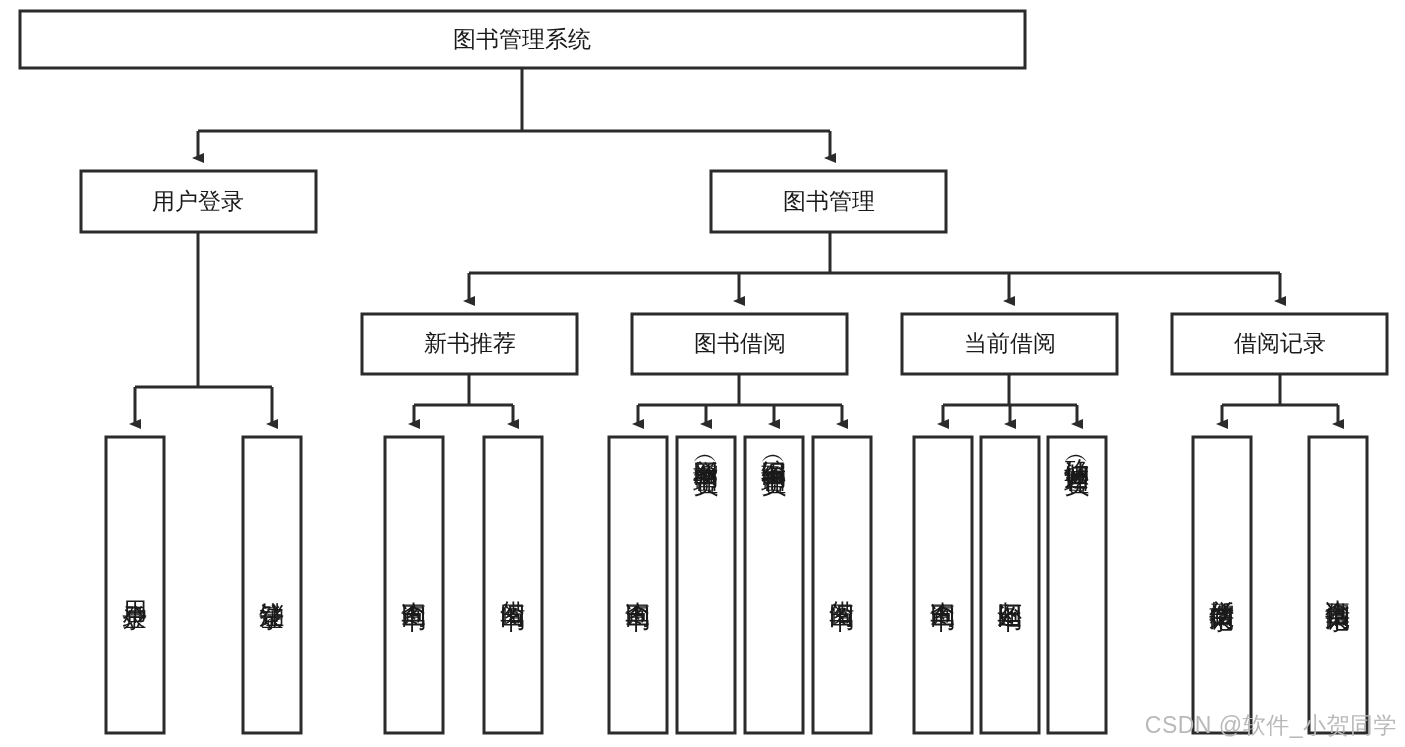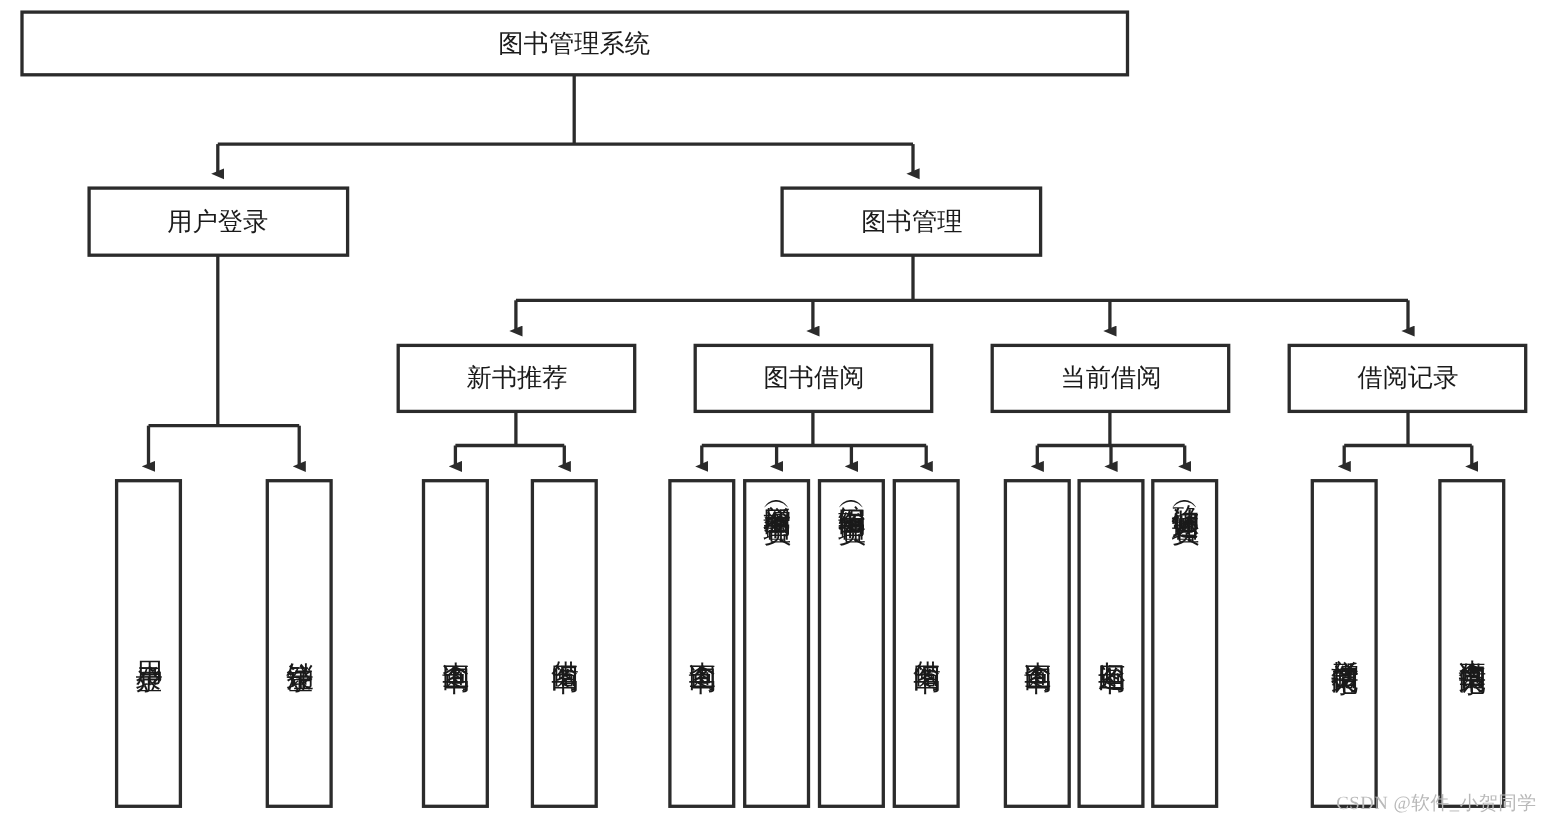--- a/index.html
+++ b/index.html
@@ -14,21 +14,21 @@
               font-size:23px;text-anchor:middle;dominant-baseline:middle;}
   .leaf-label-fo{overflow:visible;}
   .leaf-label{width:100%;height:100%;display:flex;align-items:flex-start;
               justify-content:center;padding-top:2px;box-sizing:border-box;}
   .leaf-label span{writing-mode:vertical-rl;text-orientation:upright;
               font-family:"Liberation Sans","DejaVu Sans",sans-serif;
               font-size:25px;line-height:1.05;color:#1a1a1a;letter-spacing:2px;
               white-space:nowrap;}
   .leaf-label.center{align-items:center;padding-top:0;}
   .watermark{position:absolute;right:8px;bottom:6px;color:#b9b9b9;
-             font-size:17px;font-family:Liberation Serif, serif;
+             font-size:23px;font-family:Liberation Sans, sans-serif;
              letter-spacing:0.5px;pointer-events:none;}
 </style>
 </head>
 <body>
 
 <div id="chart-root">
 
   <svg id="diagram" viewBox="0 0 1405 747">
     <defs>
       <marker id="arrow" markerWidth="12" markerHeight="12" refX="5" refY="6" orient="auto" markerUnits="userSpaceOnUse">

